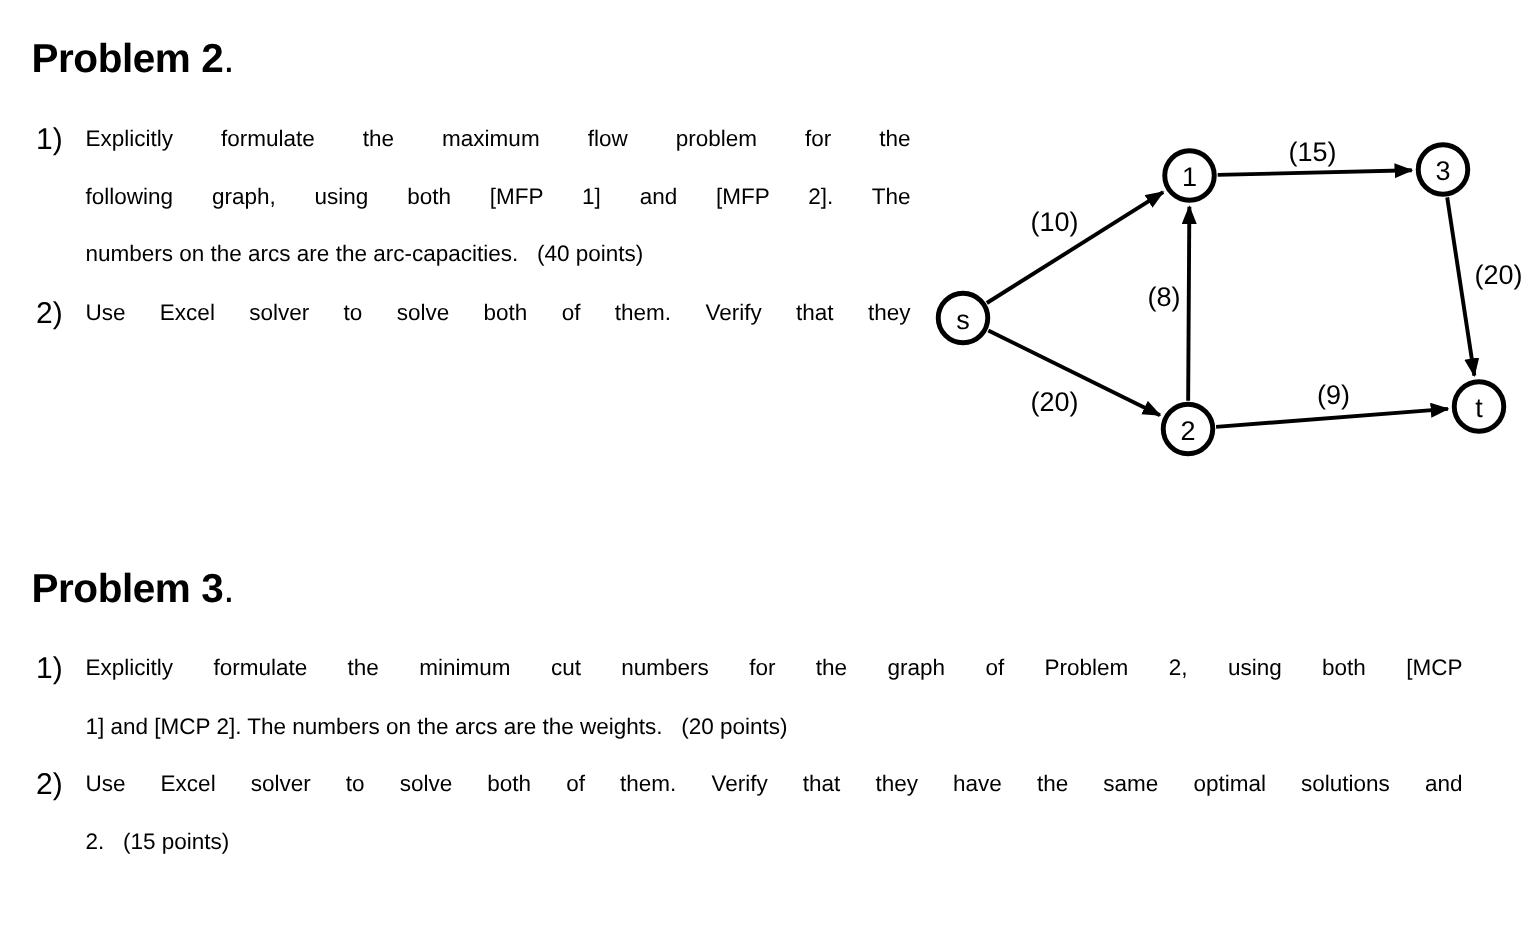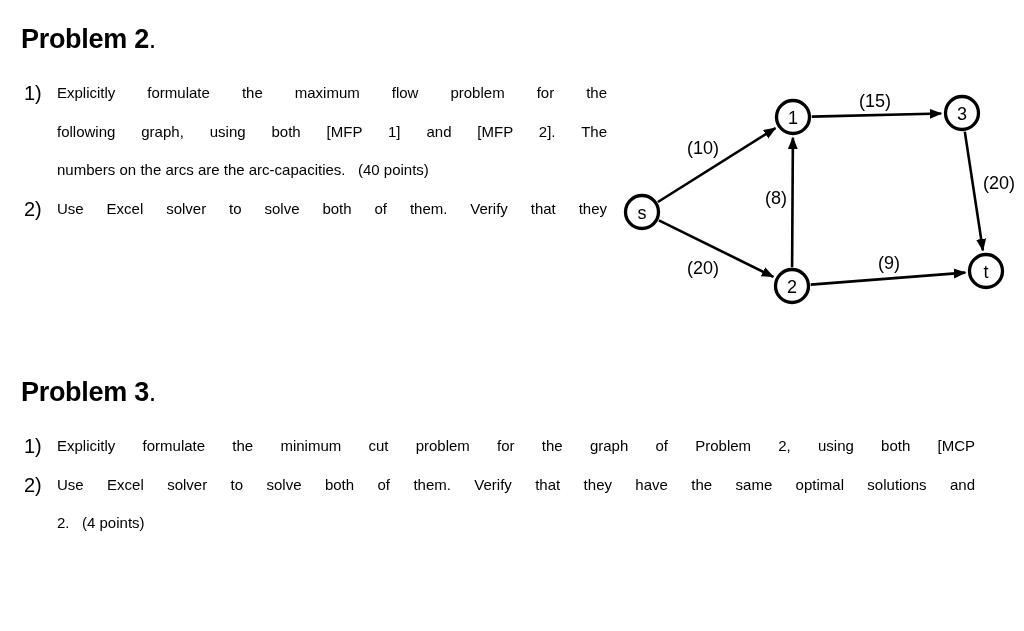--- a/index.html
+++ b/index.html
@@ -137,23 +137,24 @@
       <text x="386" y="202" class="node-label">t</text>
     </g>
 </svg>
 
 <div class="heading" id="p3-heading"><span>Problem 3</span><span class="period">.</span></div>
 
 <div class="list" id="p3-list">
     <div class="item">
       <span class="marker">1)</span>
       <div class="lines">
-        <div class="line j">Explicitly formulate the minimum cut problem for the graph of Problem 2, using both [MCP</div>
+        <div class="line j">Explicitly formulate the minimum cut numbers for the graph of Problem 2, using both [MCP</div>
+        <div class="line">1] and [MCP 2]. The numbers on the arcs are the weights.   (20 points)</div>
       </div>
     </div>
     <div class="item">
       <span class="marker">2)</span>
       <div class="lines">
         <div class="line j">Use Excel solver to solve both of them. Verify that they have the same optimal solutions and</div>
-        <div class="line">2.   (4 points)</div>
+        <div class="line">2.   (15 points)</div>
       </div>
     </div>
   </div>
 
 </body></html>

